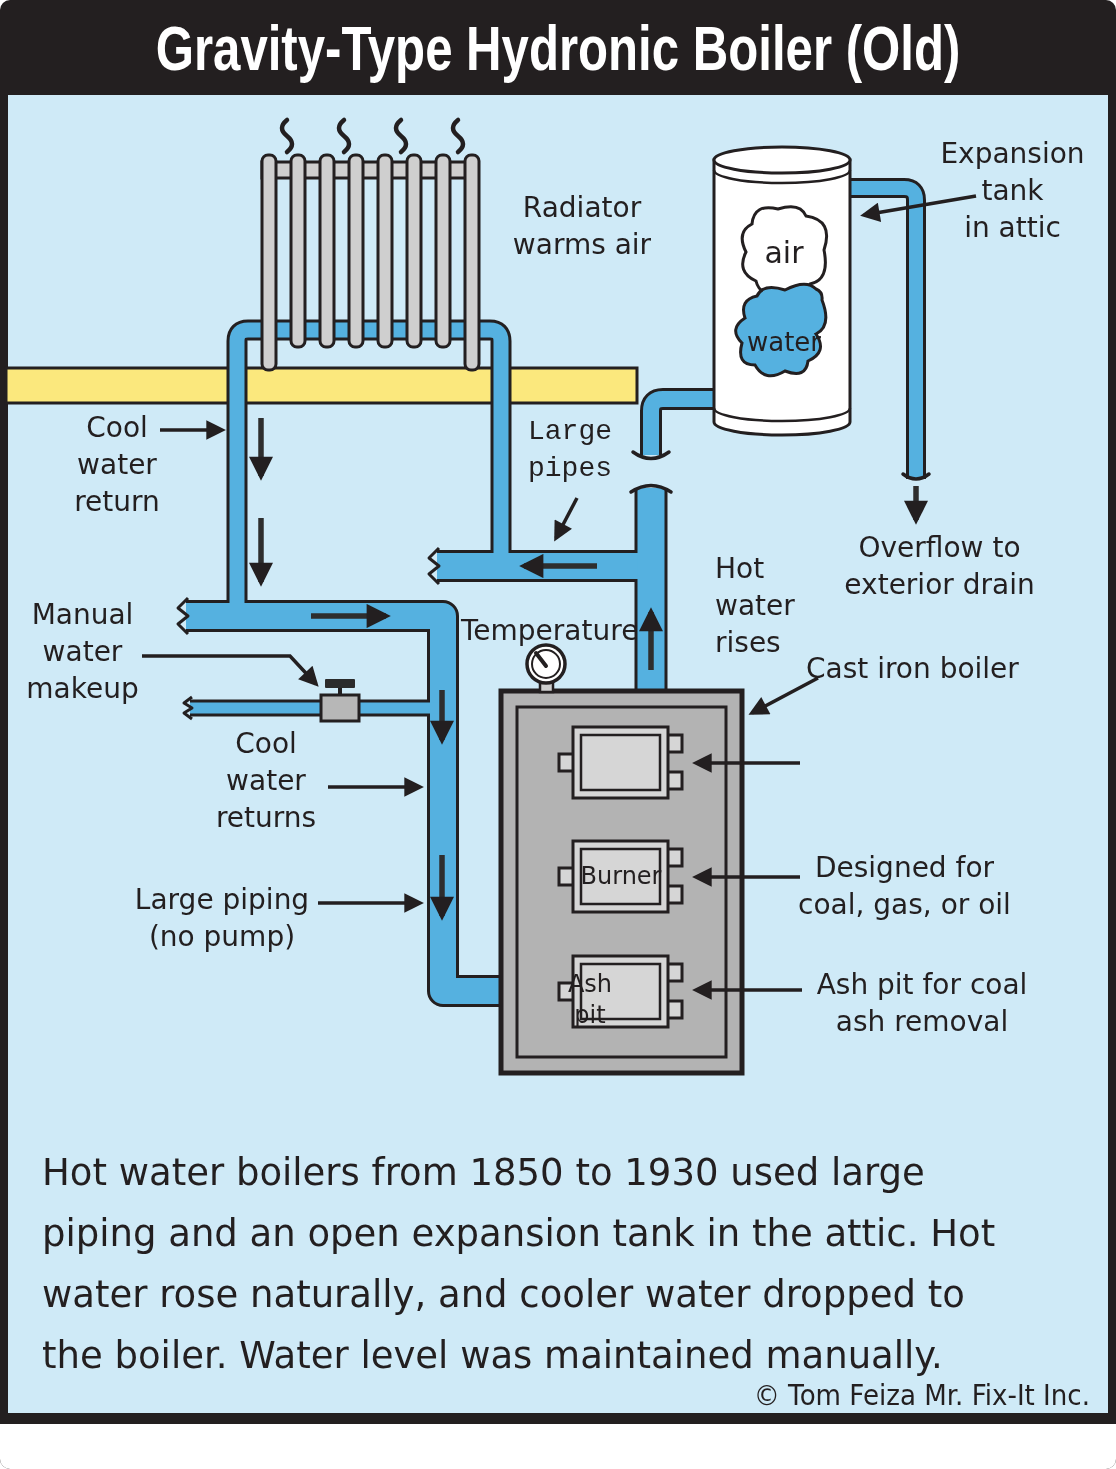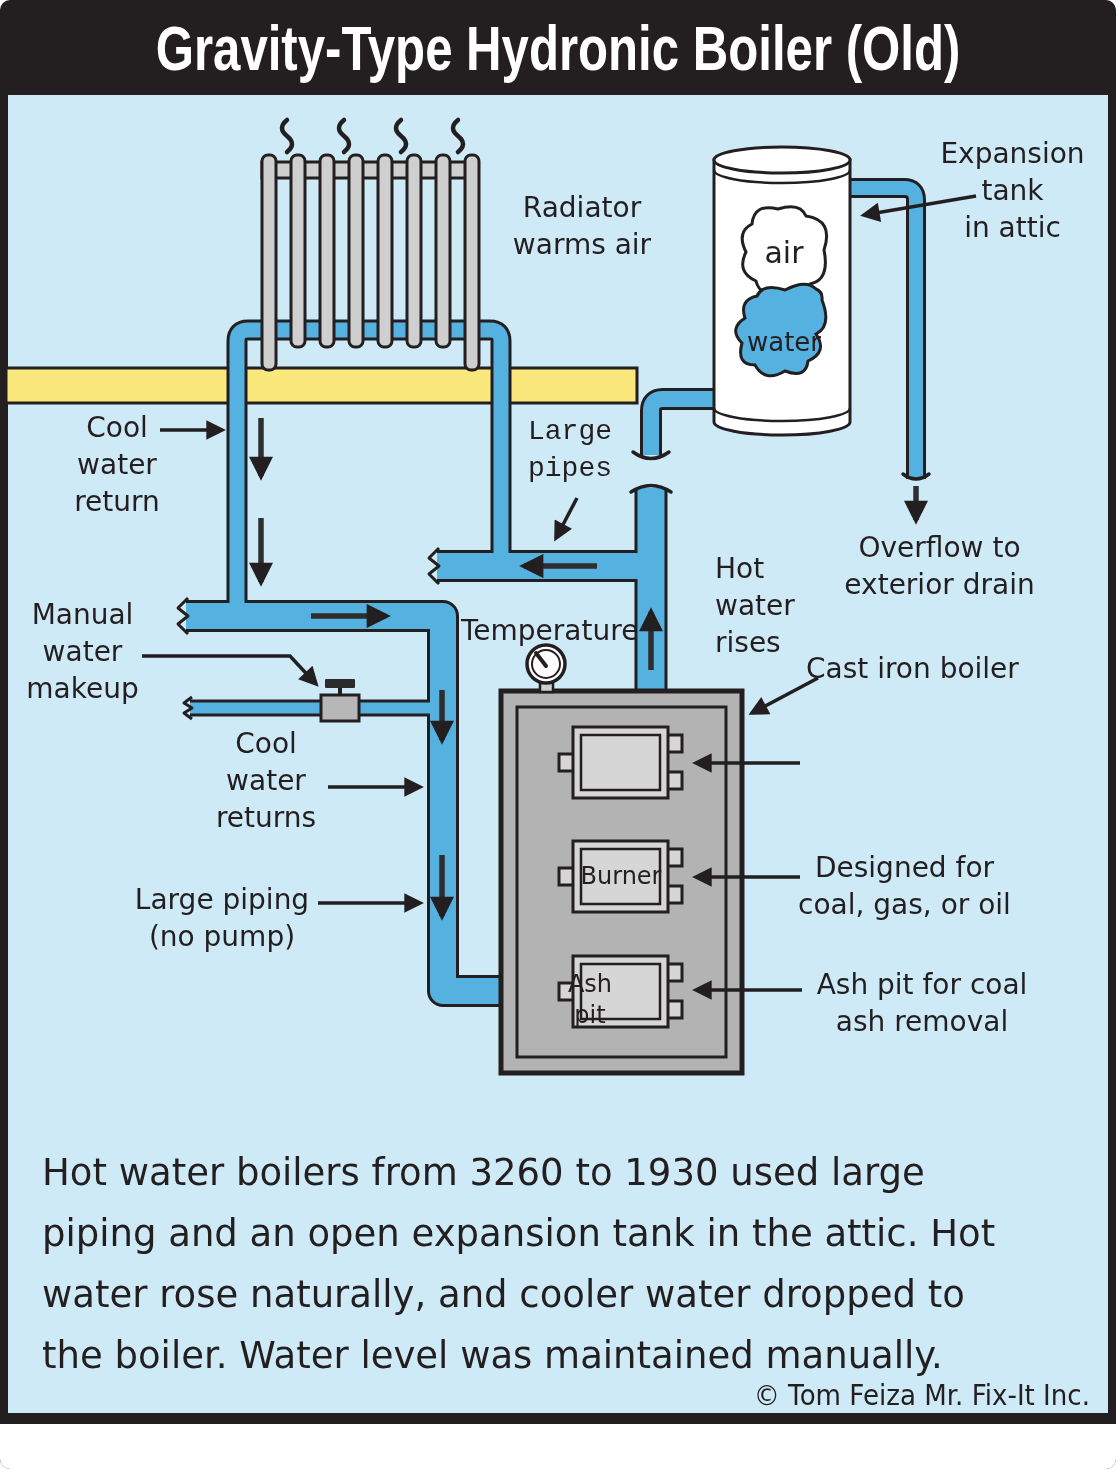--- a/index.html
+++ b/index.html
@@ -206,21 +206,21 @@
   <div class="lbl" style="left:782px;top:850px;width:245px;text-align:center;">Designed for
 coal, gas, or oil</div>
   <div class="lbl" style="left:797px;top:967px;width:250px;">Ash pit for coal
 ash removal</div>
   <div class="lbl air-lbl" style="left:749px;top:233px;width:70px;">air</div>
   <div class="lbl water-lbl" style="left:744px;top:325px;width:80px;">water</div>
   <div class="lbl door-lbl" style="left:575px;top:861px;width:92px;">Burner</div>
   <div class="lbl door-lbl" style="left:544px;top:961px;width:92px;margin-top:8px;">Ash
 pit</div>
 
-  <div class="caption">Hot water boilers from 3260 to 1930 used large
+  <div class="caption">Hot water boilers from 1850 to 1930 used large
 piping and an open expansion tank in the attic. Hot
 water rose naturally, and cooler water dropped to
 the boiler. Water level was maintained manually.</div>
   <div class="copyright">© Tom Feiza Mr. Fix-It Inc.</div>
   <div class="white-strip">
     
   </div>
 </div>
 
 </body></html>

